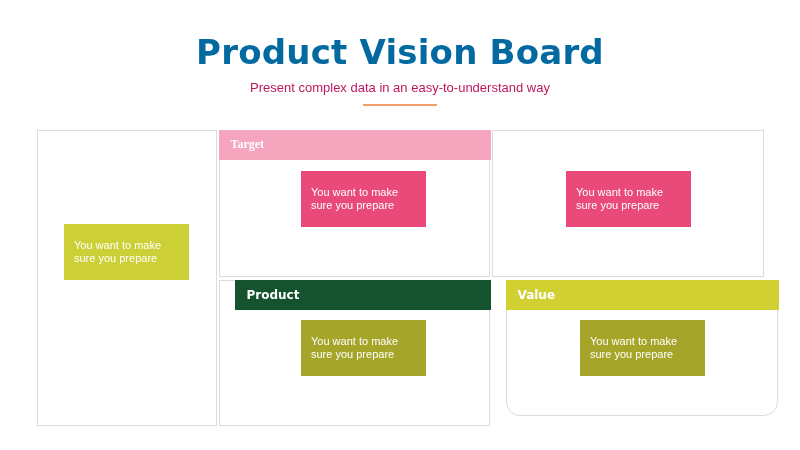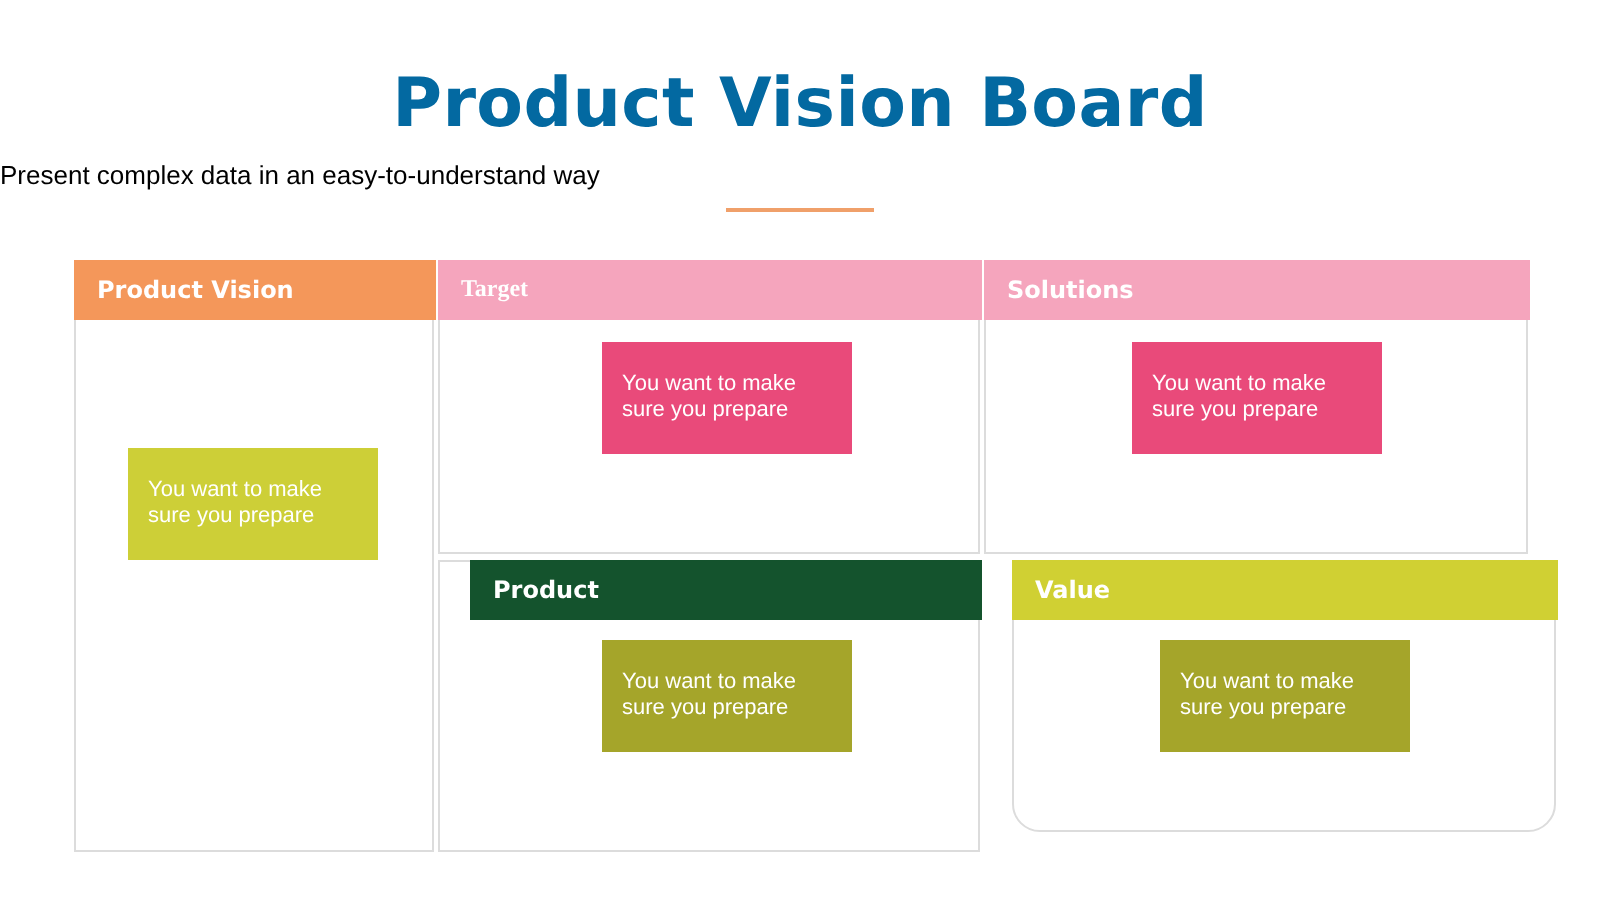--- a/index.html
+++ b/index.html
@@ -9,21 +9,21 @@
     font-family: "Liberation Sans", sans-serif;
   }
   .title {
     position: absolute; left: 0; width: 800px; top: 32px;
     text-align: center; font-size: 34px; font-weight: bold;
     color: #0369a1; letter-spacing: 0.2px;
     font-family: "DejaVu Sans", sans-serif;
   }
   .subtitle {
     position: absolute; left: 0; width: 800px; top: 80px;
-    text-align: left; font-size: 13px; color: #000000;
+    text-align: center; font-size: 13px; color: #be185d;
   }
   .underline {
     position: absolute; left: 363px; top: 104px; width: 74px; height: 2px;
     background: #f0a06a;
   }
   .panel {
     position: absolute; background: #fff;
     border: 1.5px solid #dcdcdc; box-sizing: border-box;
   }
   .panel-header {
@@ -40,37 +40,31 @@
   }
 </style>
 </head>
 <body>
 
 <div class="title">Product Vision Board</div>
 <div class="subtitle">Present complex data in an easy-to-understand way</div>
 <div class="underline"></div>
 
 <div class="panel" style="left:37px; top:130px; width:180px; height:296px;">
-  <div class="panel-header" style="background:#f4975a;">
-    <span>Product Vision</span>
-  </div>
   <div class="note" style="left:26px; top:93px; background:#cdcf37;">You want to make sure you prepare</div>
 </div>
 
 <div class="panel" style="left:219px; top:130px; width:271px; height:147px;">
   <div class="panel-header" style="background:#f5a5bd;font-family:Liberation Serif, serif;">
     <span>Target</span>
   </div>
   <div class="note" style="left:81px; top:40px; background:#e94a7a;">You want to make sure you prepare</div>
 </div>
 
 <div class="panel" style="left:492px; top:130px; width:272px; height:147px;">
-  <div class="panel-header" style="background:#f5a5bd;">
-    <span>Solutions</span>
-  </div>
   <div class="note" style="left:73px; top:40px; background:#e94a7a;">You want to make sure you prepare</div>
 </div>
 
 <div class="panel" style="left:219px; top:280px; width:271px; height:146px;">
   <div class="panel-header" style="background:#14532d;margin-left:16px;">
     <span>Product</span>
   </div>
   <div class="note" style="left:81px; top:39px; background:#a5a52a;">You want to make sure you prepare</div>
 </div>
 

